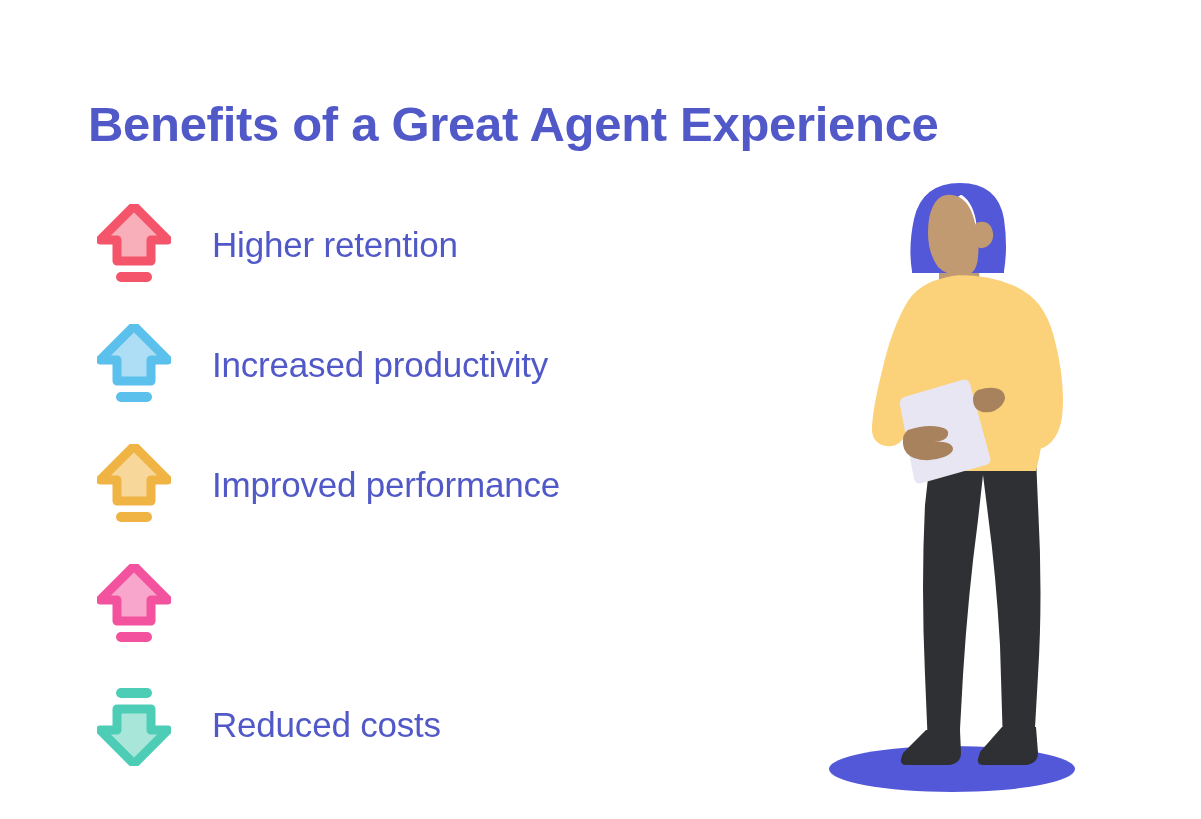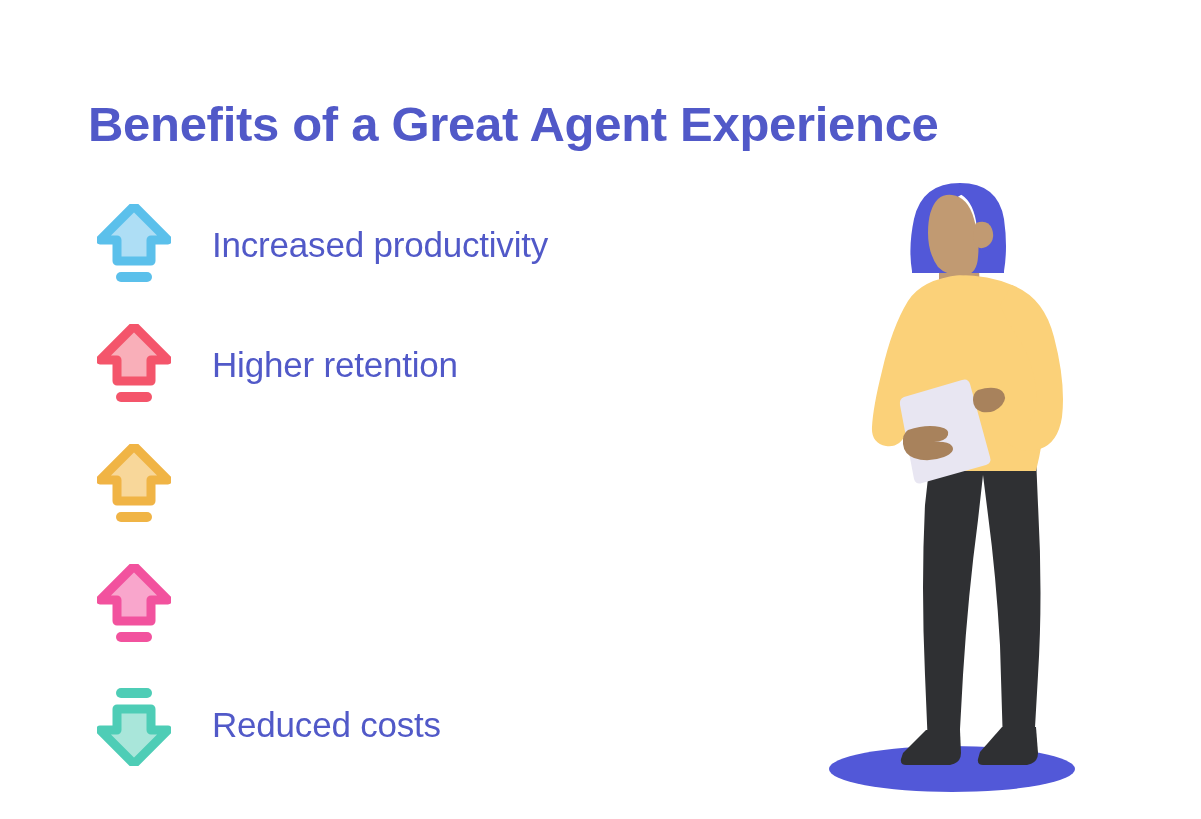--- a/index.html
+++ b/index.html
@@ -85,44 +85,45 @@
 
 <div id="canvas">
 
   <div id="title">Benefits of a Great Agent Experience</div>
 
   <div id="benefits">
 
     <div class="benefit-row">
       <span class="benefit-icon-wrap">
         <svg width="74" height="82" viewBox="0 0 74 82">
+          <path d="M37 2 L71 36 L54 36 L54 57 L20 57 L20 36 L3 36 Z" fill="#F9AFB9" stroke="#F4556B" stroke-width="9" stroke-linejoin="round"></path>
+          <rect x="19" y="68" width="36" height="10" rx="5" fill="#F4556B"></rect>
+        </svg>
+      </span>
+      <span class="benefit-label">Higher retention</span>
+    </div>
+
+    <div class="benefit-row">
+      <span class="benefit-icon-wrap">
+        <svg width="74" height="82" viewBox="0 0 74 82">
           <path d="M37 2 L71 36 L54 36 L54 57 L20 57 L20 36 L3 36 Z" fill="#AEDEF5" stroke="#5BC0EB" stroke-width="9" stroke-linejoin="round"></path>
           <rect x="19" y="68" width="36" height="10" rx="5" fill="#5BC0EB"></rect>
         </svg>
       </span>
       <span class="benefit-label">Increased productivity</span>
     </div>
 
     <div class="benefit-row">
       <span class="benefit-icon-wrap">
         <svg width="74" height="82" viewBox="0 0 74 82">
-          <path d="M37 2 L71 36 L54 36 L54 57 L20 57 L20 36 L3 36 Z" fill="#F9AFB9" stroke="#F4556B" stroke-width="9" stroke-linejoin="round"></path>
-          <rect x="19" y="68" width="36" height="10" rx="5" fill="#F4556B"></rect>
-        </svg>
-      </span>
-      <span class="benefit-label">Higher retention</span>
-    </div>
-
-    <div class="benefit-row">
-      <span class="benefit-icon-wrap">
-        <svg width="74" height="82" viewBox="0 0 74 82">
           <path d="M37 2 L71 36 L54 36 L54 57 L20 57 L20 36 L3 36 Z" fill="#F8D79A" stroke="#F0B445" stroke-width="9" stroke-linejoin="round"></path>
           <rect x="19" y="68" width="36" height="10" rx="5" fill="#F0B445"></rect>
         </svg>
       </span>
+      <span class="benefit-label">Improved performance</span>
     </div>
 
     <div class="benefit-row">
       <span class="benefit-icon-wrap">
         <svg width="74" height="82" viewBox="0 0 74 82">
           <path d="M37 2 L71 36 L54 36 L54 57 L20 57 L20 36 L3 36 Z" fill="#F9A6CC" stroke="#F2529E" stroke-width="9" stroke-linejoin="round"></path>
           <rect x="19" y="68" width="36" height="10" rx="5" fill="#F2529E"></rect>
         </svg>
       </span>
     </div>

